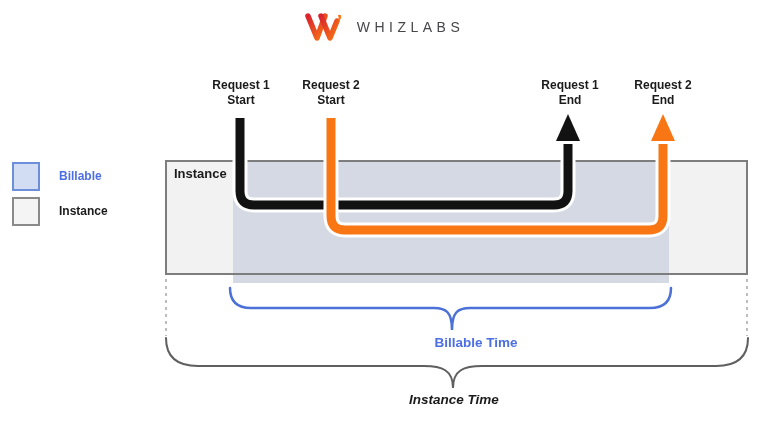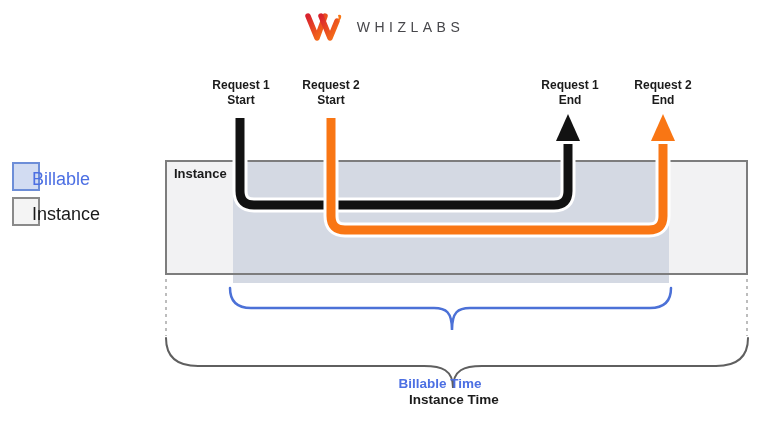--- a/index.html
+++ b/index.html
@@ -23,41 +23,41 @@
   
   .instance-fill{position:absolute;left:165px;top:160px;width:583px;height:115px;background:var(--instance-fill);z-index:1;}
   .billable-region{position:absolute;left:233px;top:162px;width:436px;height:121px;background:var(--billable-fill);z-index:2;}
   .instance-outline{position:absolute;left:165px;top:160px;width:583px;height:115px;border:2px solid var(--instance-border);background:transparent;z-index:3;}
   .instance-label{position:absolute;left:174px;top:166px;font-size:13px;font-weight:bold;color:var(--text-dark);z-index:4;}
 
   
   .legend-swatch{position:absolute;width:28px;height:29px;z-index:4;}
   .legend-swatch.billable{left:12px;top:162px;background:var(--billable-swatch);border:2px solid var(--billable-swatch-border);}
   .legend-swatch.instance{left:12px;top:197px;background:#F4F4F4;border:2px solid #8A8A8A;}
-  .legend-label{position:absolute;left:32px;font-size:18px;font-weight:normal;z-index:4;}
+  .legend-label{position:absolute;left:59px;font-size:12px;font-weight:bold;z-index:4;}
   .legend-label.billable{top:169px;color:var(--blue-accent);}
   .legend-label.instance{top:204px;color:var(--text-dark);}
 
   
   .overlay{position:absolute;left:0;top:0;width:768px;height:432px;z-index:5;pointer-events:none;}
   .line-casing{fill:none;stroke:#ffffff;stroke-width:15;}
   .line-black{fill:none;stroke:var(--black-line);stroke-width:9;}
   .line-orange{fill:none;stroke:var(--orange);stroke-width:9;}
   .arrow-black{fill:var(--black-line);stroke:#ffffff;stroke-width:0;}
   .arrow-casing{fill:#ffffff;stroke:#ffffff;stroke-width:6;stroke-linejoin:round;}
   .brace-blue{fill:none;stroke:var(--blue-brace);stroke-width:2.5;stroke-linecap:round;}
   .brace-gray{fill:none;stroke:var(--brace-gray);stroke-width:2;stroke-linecap:round;}
   .dash-line{fill:none;stroke:var(--dash-gray);stroke-width:1.6;stroke-dasharray:3 4;}
   .logo-stroke{fill:none;stroke-width:5.5;stroke-linecap:round;stroke-linejoin:round;}
   .stop-red{stop-color:#D9232E;} .stop-orange{stop-color:#F97614;}
 
   
   .caption{position:absolute;width:200px;text-align:center;font-size:13.5px;font-weight:bold;z-index:6;}
-  .caption.billable{left:340px;top:335px;color:var(--blue-accent);margin-top:41px;}
-  .caption.instance{left:354px;top:392px;color:var(--text-dark);}
+  .caption.billable{left:376px;top:335px;color:var(--blue-accent);}
+  .caption.instance{left:354px;top:392px;color:var(--text-dark);font-style:italic;}
 </style>
 </head>
 <body>
 
 <div class="canvas">
 
   <div class="logo">
     <svg width="40" height="30" viewBox="0 0 40 30">
       <defs>
         <linearGradient id="wgrad" x1="0" y1="0" x2="1" y2="1">

